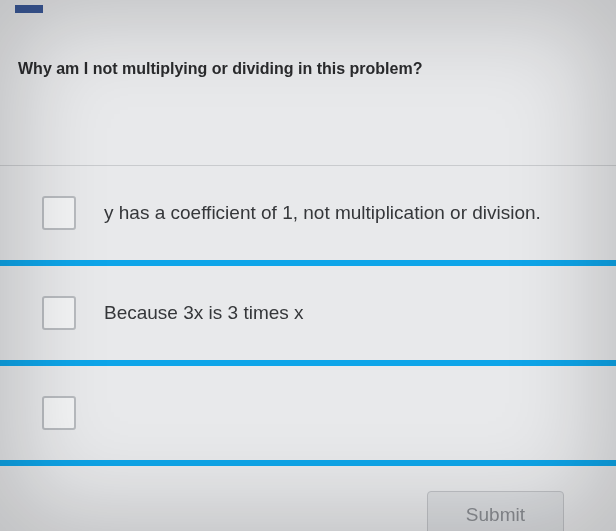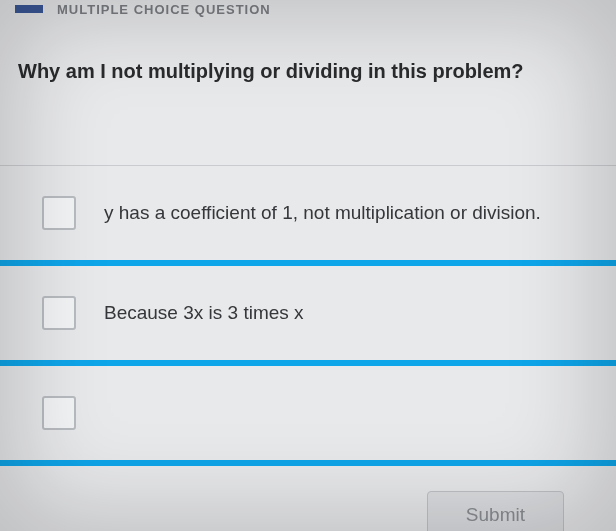--- a/index.html
+++ b/index.html
@@ -37,21 +37,21 @@
       letter-spacing: 1px;
       font-weight: 600;
       white-space: nowrap;
       overflow: hidden;
     }
     .question {
       position: absolute;
       top: 58px;
       left: 18px;
       right: 10px;
-      font-size: 20px;
+      font-size: 16px;
       font-weight: 700;
       color: #2a2b2d;
       line-height: 1.35;
     }
     .options {
       position: absolute;
       top: 165px;
       left: 0;
       right: 0;
     }
@@ -97,21 +97,20 @@
       inset: 0;
       pointer-events: none;
       box-shadow: inset 0 0 90px 20px rgba(0,0,0,0.18);
     }
   </style>
 </head>
 <body>
 
 <div class="header-fragment">
   <div class="badge"></div>
-  <div class="header-text">MULTIPLE CHOICE QUESTION</div>
 </div>
 
 <div class="question">Why am I not multiplying or dividing in this problem?</div>
 
 <div class="options">
   <div class="option-row">
     <div class="checkbox"></div>
     <div class="option-text">y has a coefficient of 1, not multiplication or division.</div>
   </div>
   <div class="option-row">

